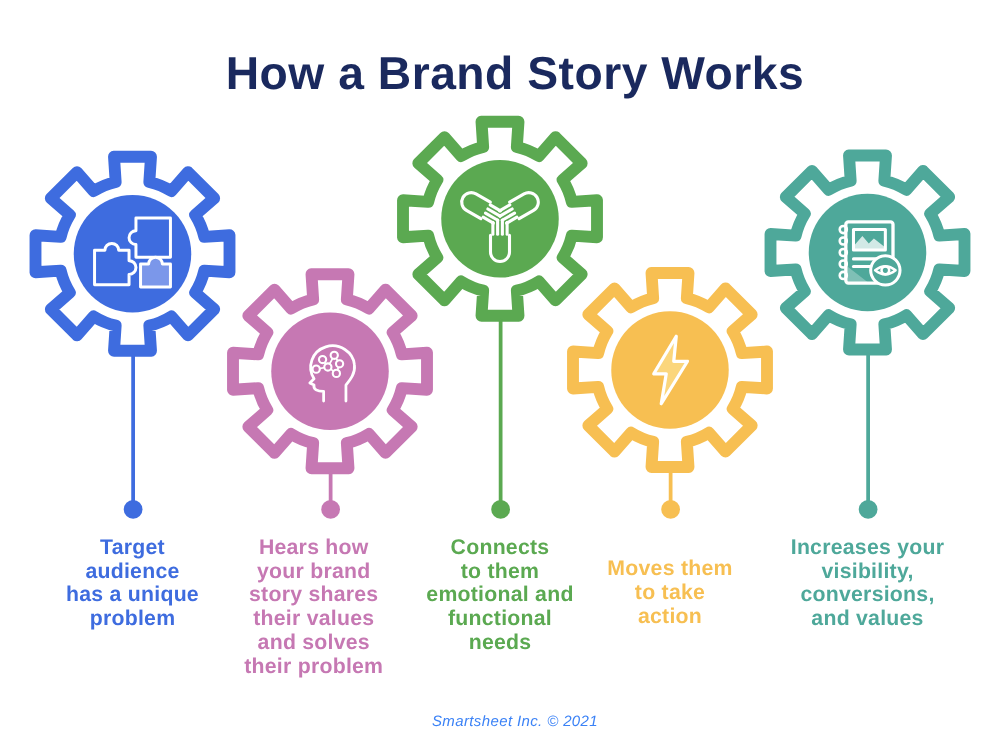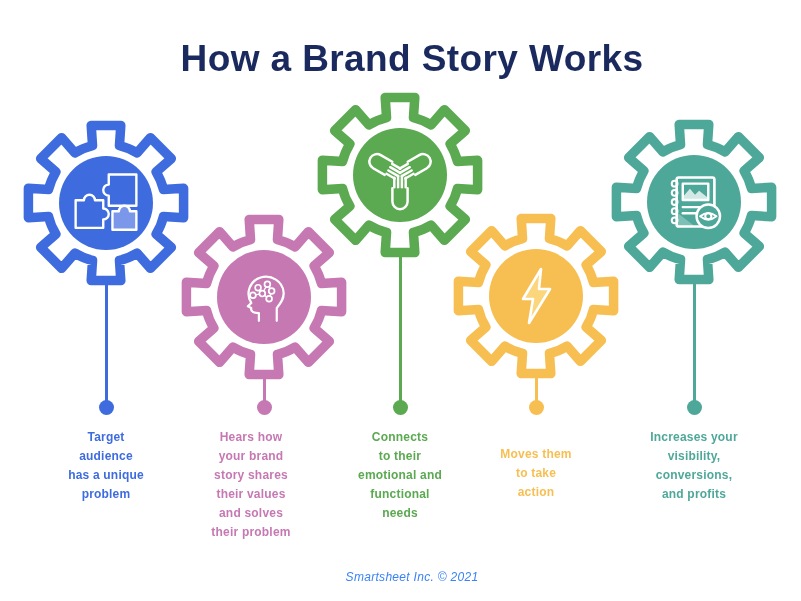--- a/index.html
+++ b/index.html
@@ -13,21 +13,21 @@
   }
   .item{position:absolute;left:0;top:0;}
   .gear{position:absolute;overflow:visible;}
   .cog{fill:none;stroke:var(--c);stroke-width:9.5;stroke-linejoin:round;}
   .hub{fill:var(--c);}
   .icon{stroke:#fff;stroke-width:2.6;fill:none;stroke-linecap:round;stroke-linejoin:round;}
   .stem{position:absolute;width:3px;background:var(--c);border-radius:2px;}
   .dot{position:absolute;width:15px;height:15px;border-radius:50%;background:var(--c);}
   .step-label{
     position:absolute;width:190px;text-align:center;white-space:pre-line;
-    font-size:12px;line-height:19px;font-weight:bold;color:var(--c);letter-spacing:.2px;
+    font-size:17px;line-height:19px;font-weight:bold;color:var(--c);letter-spacing:.2px;
   }
   .footer-credit{
     position:absolute;left:0;top:570px;width:100%;text-align:center;
     font-style:italic;font-size:12px;letter-spacing:.3px;
   }
 </style>
 </head>
 <body>
 
 <div class="canvas">
@@ -98,21 +98,21 @@
           <line x1="2" y1="13" x2="2" y2="1"></line>
           <line x1="6" y1="13" x2="6" y2="3"></line>
         </g>
         <use href="#hand" transform="rotate(120)"></use>
         <use href="#hand" transform="rotate(240)"></use>
       </g>
     </svg>
     <div class="stem" style="left:398.5px;top:255px;height:152px"></div>
     <div class="dot" style="left:392.5px;top:399.5px"></div>
     <div class="step-label" style="left:305px;top:428px">Connects
-to their
+to them
 emotional and
 functional
 needs</div>
   </div>
 
   <div class="item" style="--c: #F7BF52; --light: #FBD67C;">
     <svg class="gear" style="left:446px;top:206px" width="180" height="180" viewBox="-90 -90 180 180">
       <path class="cog" d="M -13.47 -57.44 L -14.80 -77.60 L 14.80 -77.60 L 13.47 -57.44 A 59 59 0 0 1 31.09 -50.14 L 44.40 -65.34 L 65.34 -44.40 L 50.14 -31.09 A 59 59 0 0 1 57.44 -13.47 L 77.60 -14.80 L 77.60 14.80 L 57.44 13.47 A 59 59 0 0 1 50.14 31.09 L 65.34 44.40 L 44.40 65.34 L 31.09 50.14 A 59 59 0 0 1 13.47 57.44 L 14.80 77.60 L -14.80 77.60 L -13.47 57.44 A 59 59 0 0 1 -31.09 50.14 L -44.40 65.34 L -65.34 44.40 L -50.14 31.09 A 59 59 0 0 1 -57.44 13.47 L -77.60 14.80 L -77.60 -14.80 L -57.44 -13.47 A 59 59 0 0 1 -50.14 -31.09 L -65.34 -44.40 L -44.40 -65.34 L -31.09 -50.14 A 59 59 0 0 1 -13.47 -57.44 Z"></path>
       <circle class="hub" r="47"></circle>
       <g class="icon" stroke-width="3">
@@ -147,18 +147,18 @@
         <circle cx="13" cy="14" r="11.5" fill="var(--c)" stroke-width="2.4"></circle>
         <path d="M 5,14 Q 13,7.5 21,14 Q 13,20.5 5,14 Z" stroke-width="2"></path>
         <circle cx="13" cy="14" r="3" stroke-width="2"></circle>
       </g>
     </svg>
     <div class="stem" style="left:692.5px;top:282px;height:125px"></div>
     <div class="dot" style="left:686.5px;top:399.5px"></div>
     <div class="step-label" style="left:599px;top:428px">Increases your
 visibility,
 conversions,
-and profits</div>
+and values</div>
   </div>
 
   <div class="footer-credit" style="color: #3b82f6;">Smartsheet Inc. © 2021</div>
 
 </div>
 
 </body></html>

